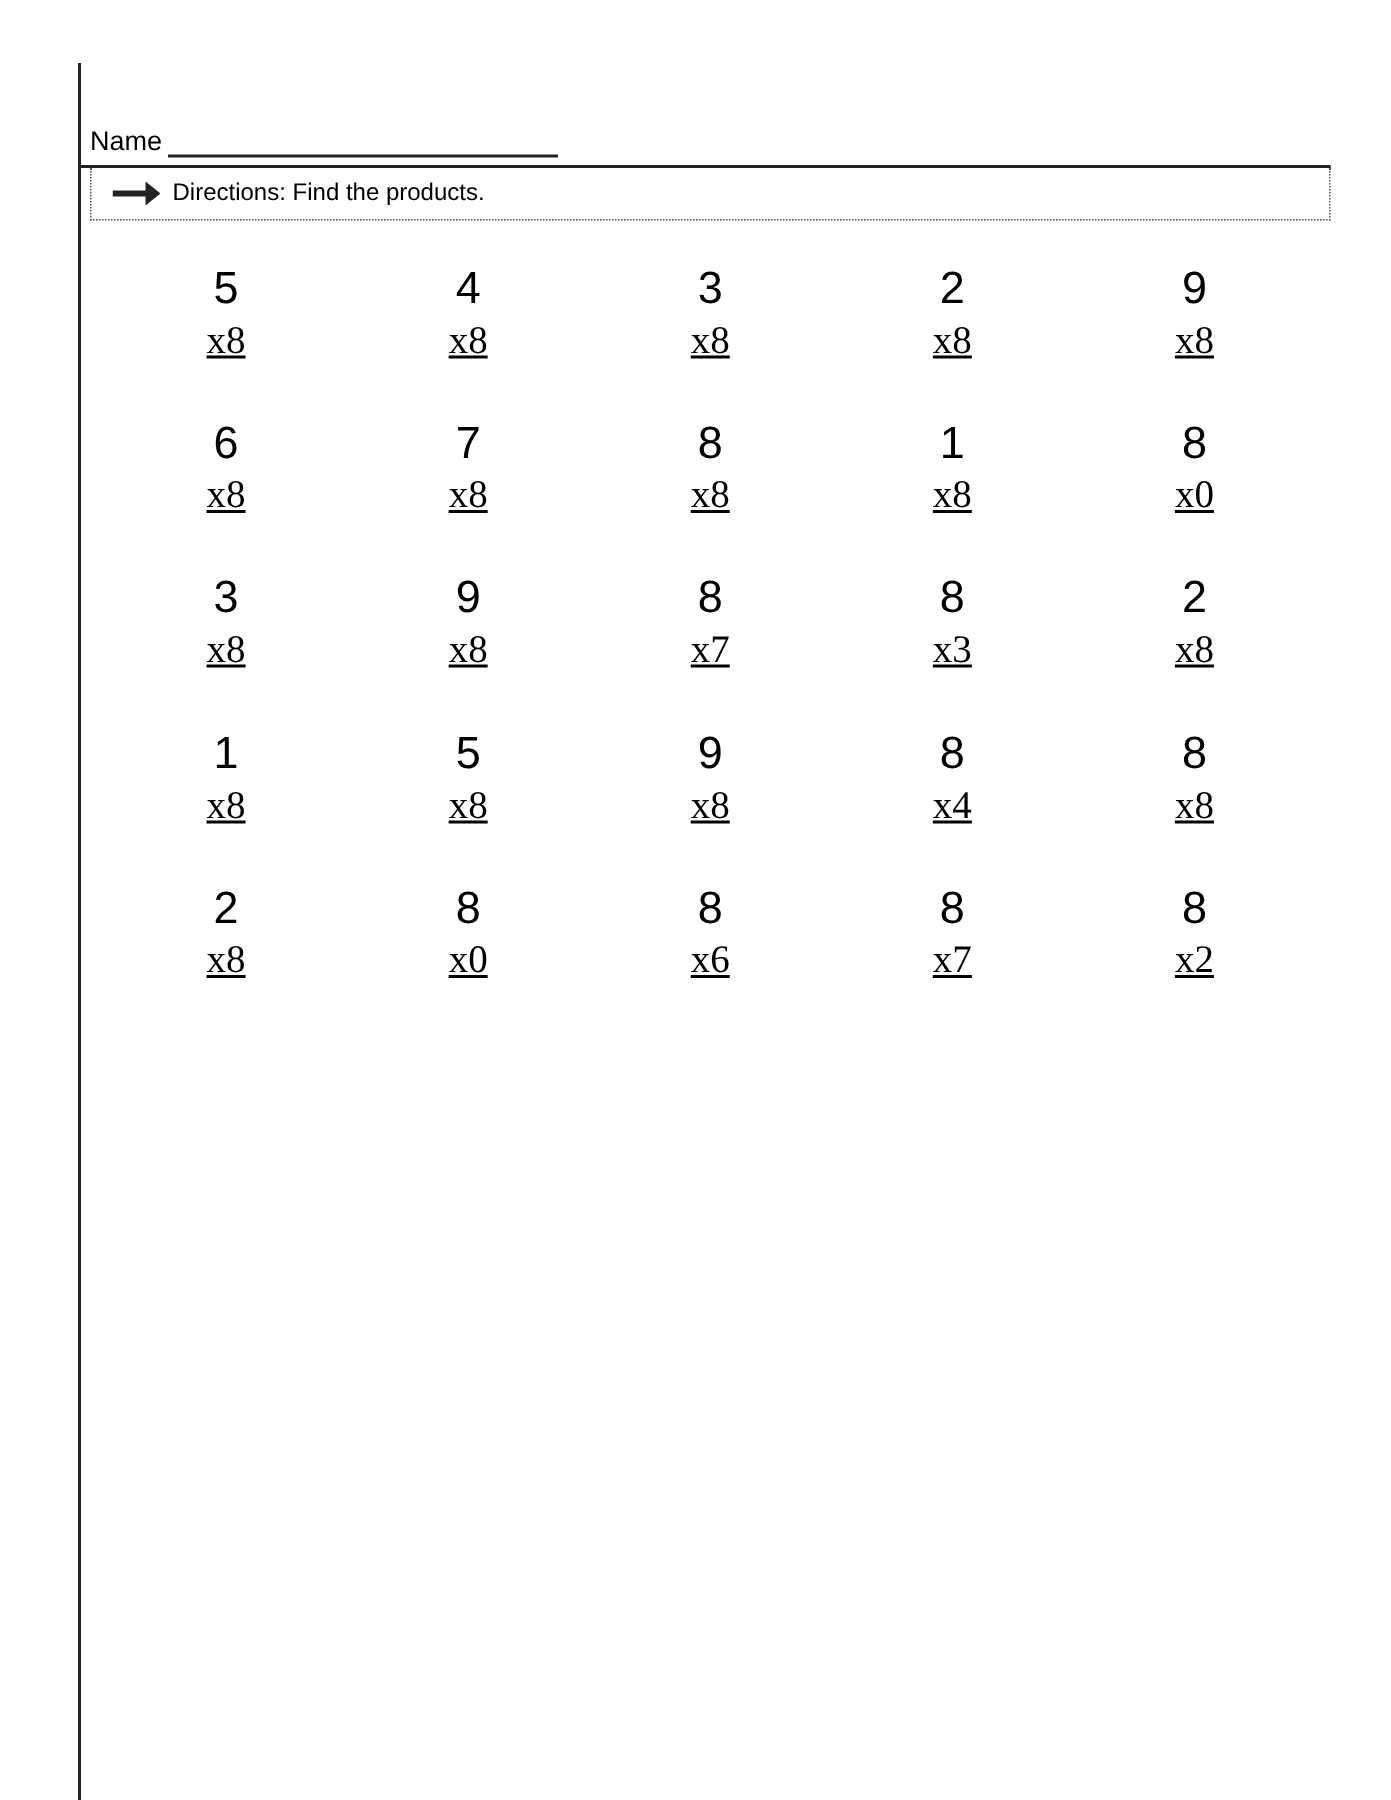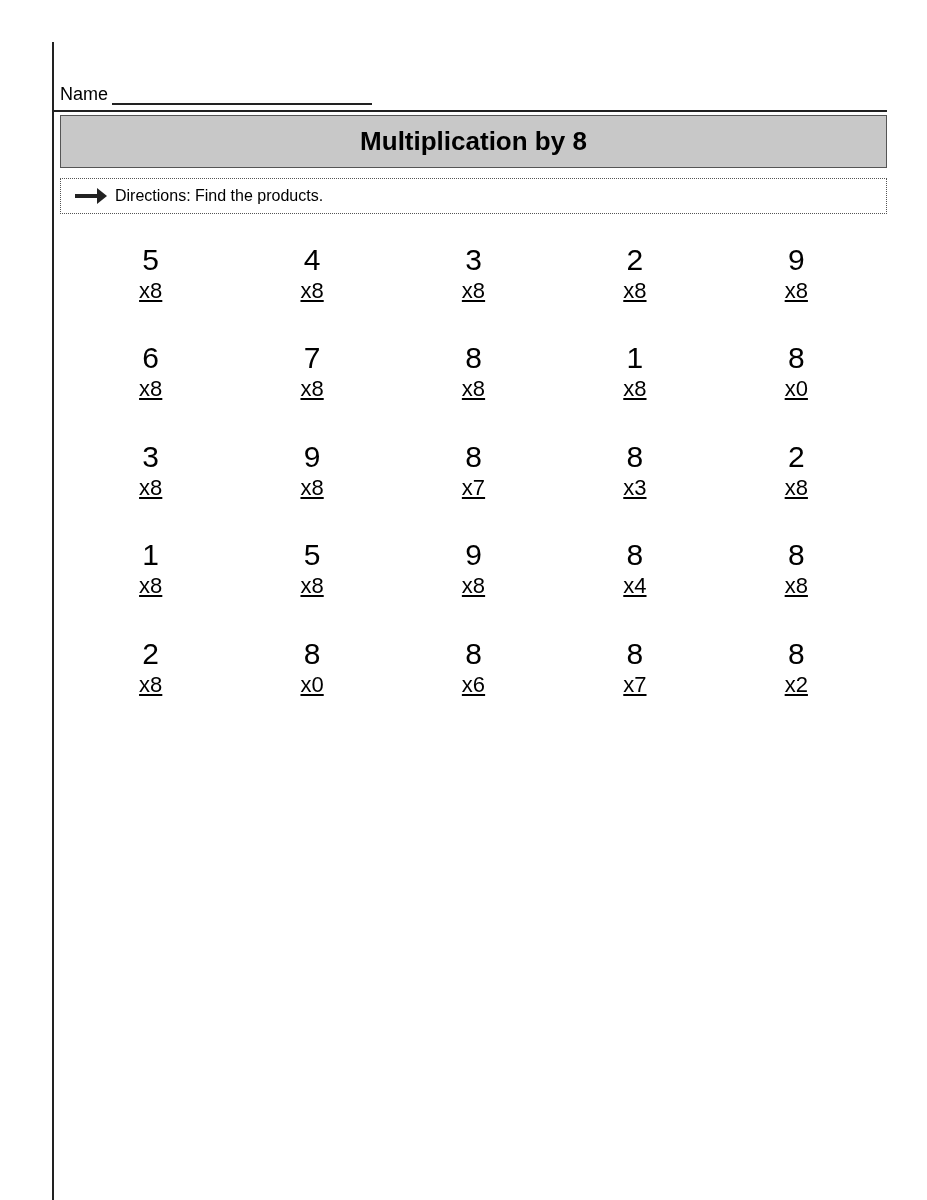--- a/index.html
+++ b/index.html
@@ -130,40 +130,39 @@
     }
 
     .top-number {
       font-size: 30px;
       font-family: 'Comic Sans MS', cursive, sans-serif;
       line-height: 1.2;
       text-align: center;
     }
 
     .bottom-number {
-      font-size: 22px;
-      font-family: Liberation Sans, sans-serif;
+      font-size: 26px;
+      font-family: Liberation Serif, serif;
       line-height: 1.2;
       text-align: center;
       text-decoration: underline;
     }
   </style>
 </head>
 <body>
 
 <div class="page">
   <div class="top-line"></div>
   <div class="bottom-line"></div>
 
   <div class="name-row">
     <span class="name-label">Name</span>
     <span class="name-line"></span>
   </div>
 
-  <div class="title-box">Multiplication by 8</div>
 
   <div class="directions-box">
     <span class="arrow-icon">
       <svg viewBox="0 0 32 18" xmlns="http://www.w3.org/2000/svg">
         <rect x="0" y="7" width="24" height="4" fill="#222"></rect>
         <polygon points="22,1 32,9 22,17" fill="#222"></polygon>
         <rect x="0" y="6" width="22" height="2" fill="none" stroke="#222" stroke-width="0"></rect>
       </svg>
     </span>
     <span>Directions: Find the products.</span>

